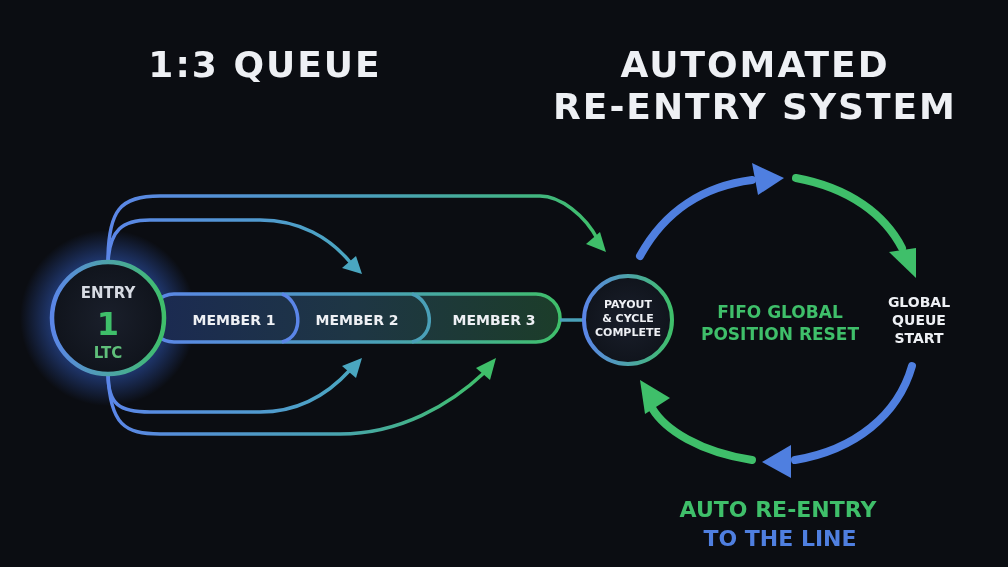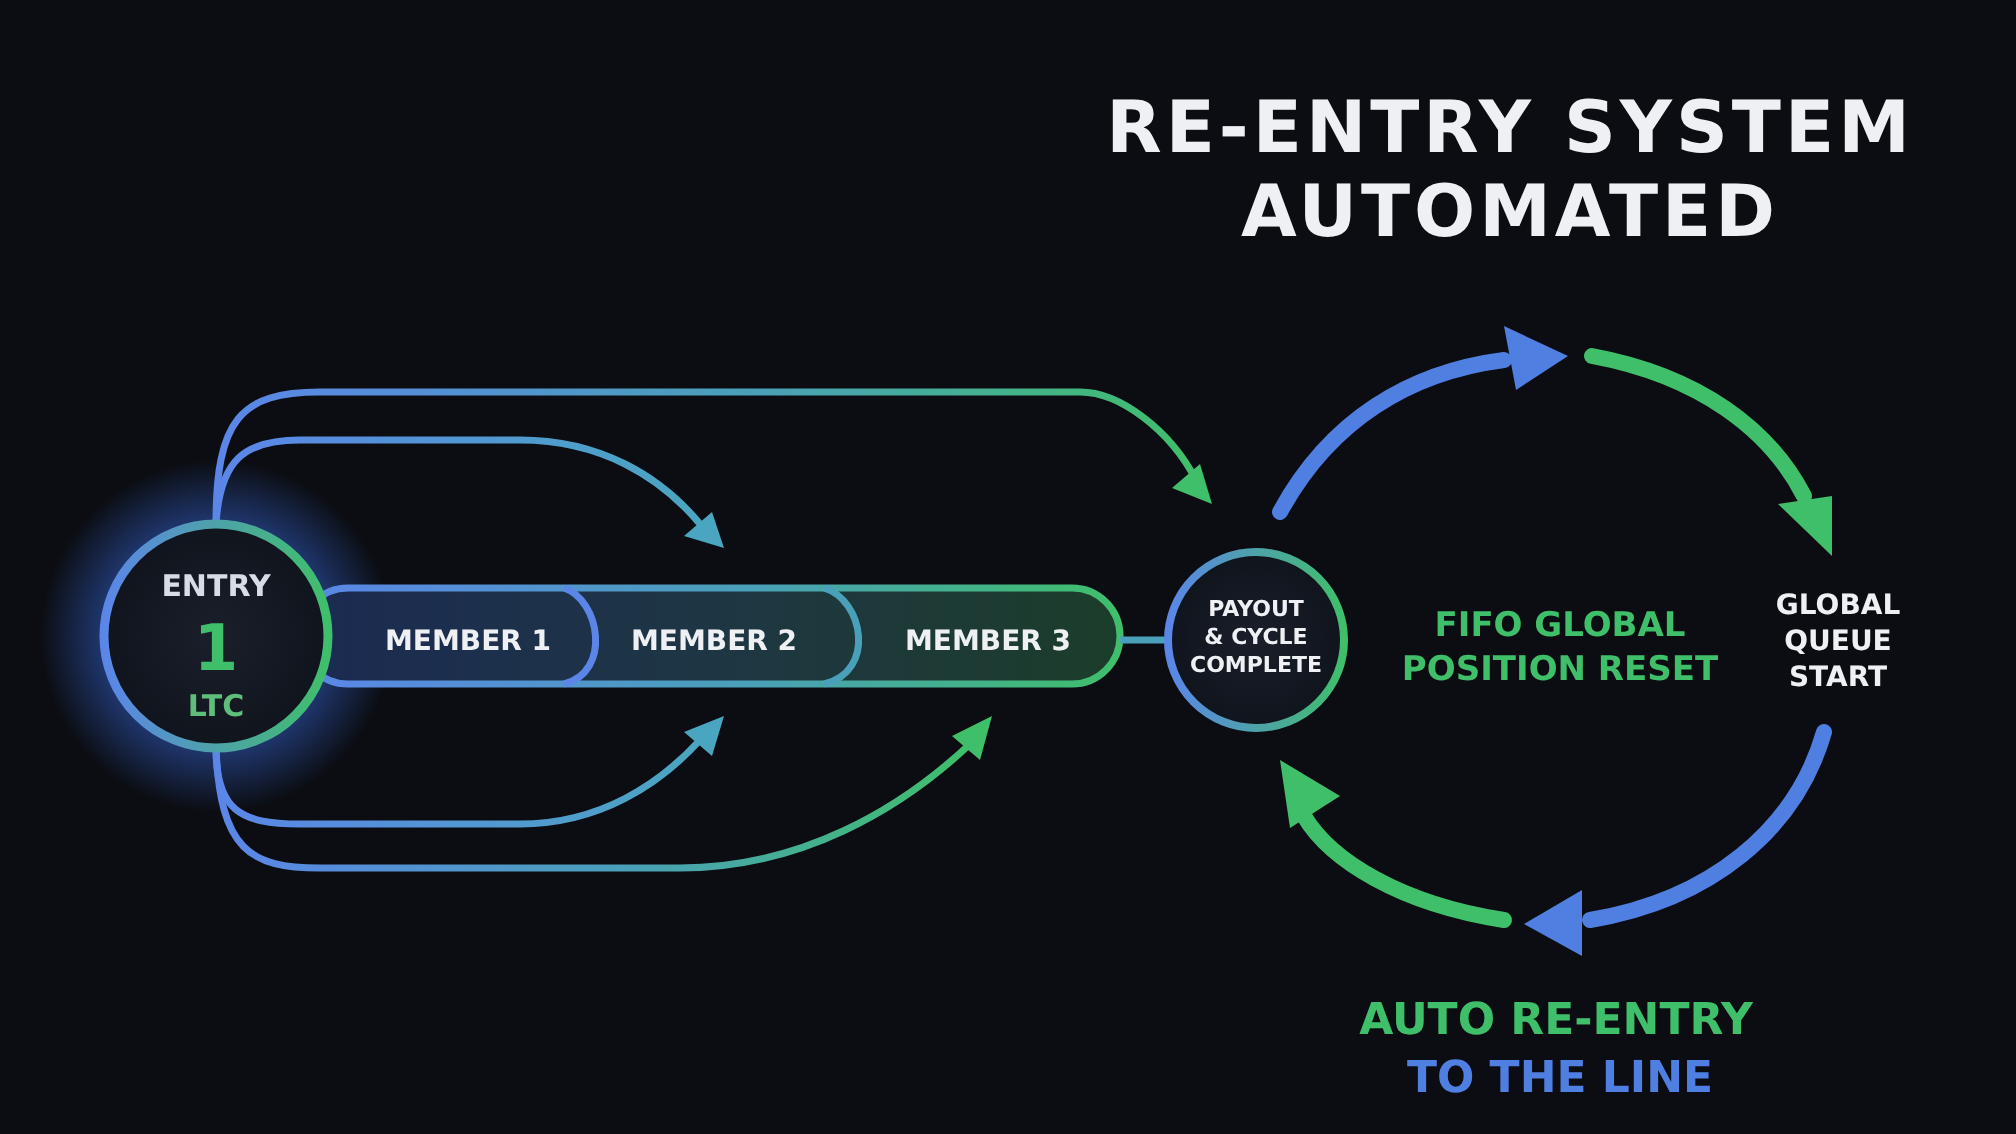--- a/index.html
+++ b/index.html
@@ -16,24 +16,25 @@
   }
   #title-left { left: 140px; width: 250px; top: 44px; }
   #title-right { left: 540px; width: 430px; top: 44px; }
   svg#diagram { position: absolute; left: 0; top: 0; }
   .lbl { font-family: "DejaVu Sans", sans-serif; font-weight: bold; }
 </style>
 </head>
 <body>
 
 <div class="title" id="title-left">
+  <div>1:3 QUEUE</div>
 </div>
 <div class="title" id="title-right">
+  <div>AUTOMATED</div>
   <div>RE-ENTRY SYSTEM</div>
-  <div>AUTOMATED</div>
 </div>
 
 <svg id="diagram" width="1008" height="567" viewBox="0 0 1008 567">
   <defs>
     <linearGradient id="gBG" x1="0" y1="0" x2="1" y2="0">
       <stop offset="0" stop-color="#5b86e8"></stop>
       <stop offset="0.55" stop-color="#4aa0b8"></stop>
       <stop offset="1" stop-color="#3fbf6a"></stop>
     </linearGradient>
     <linearGradient id="gBG2" x1="0" y1="0" x2="1" y2="0">

